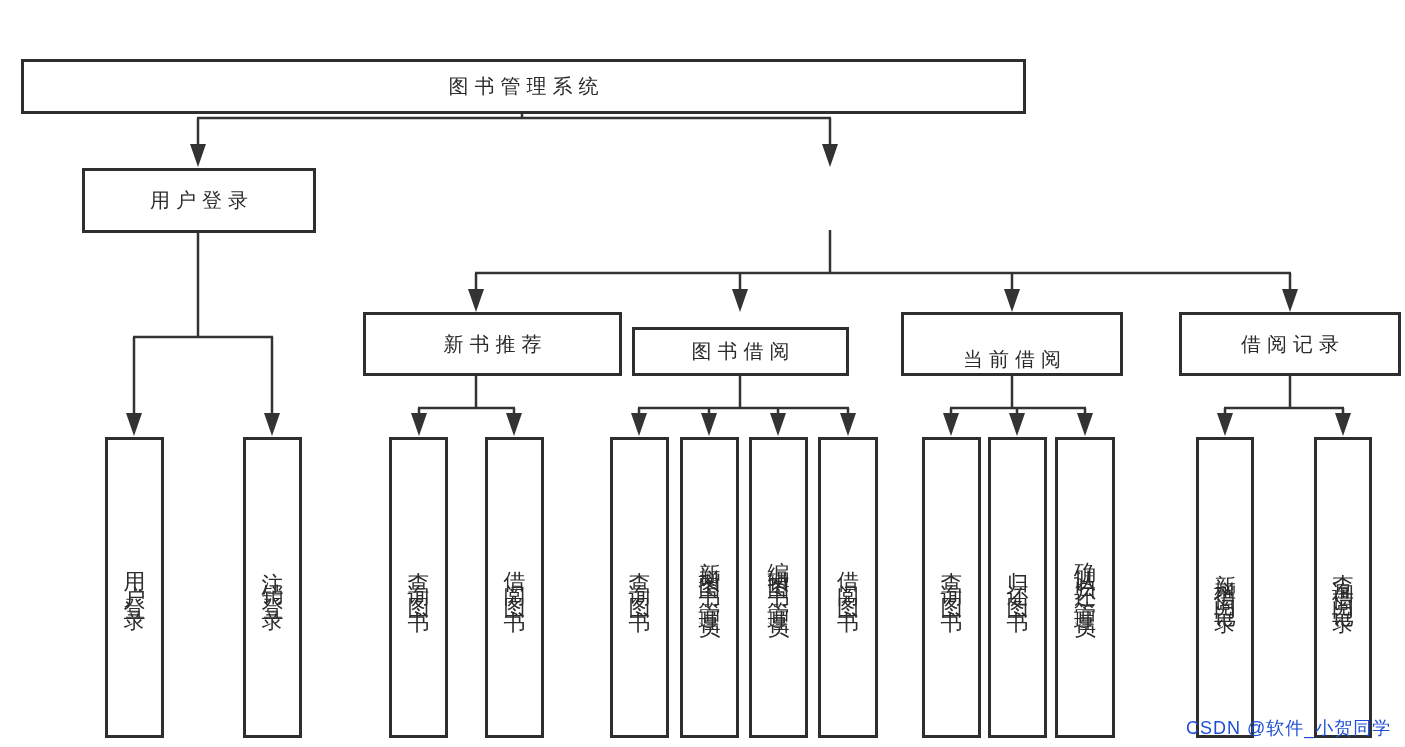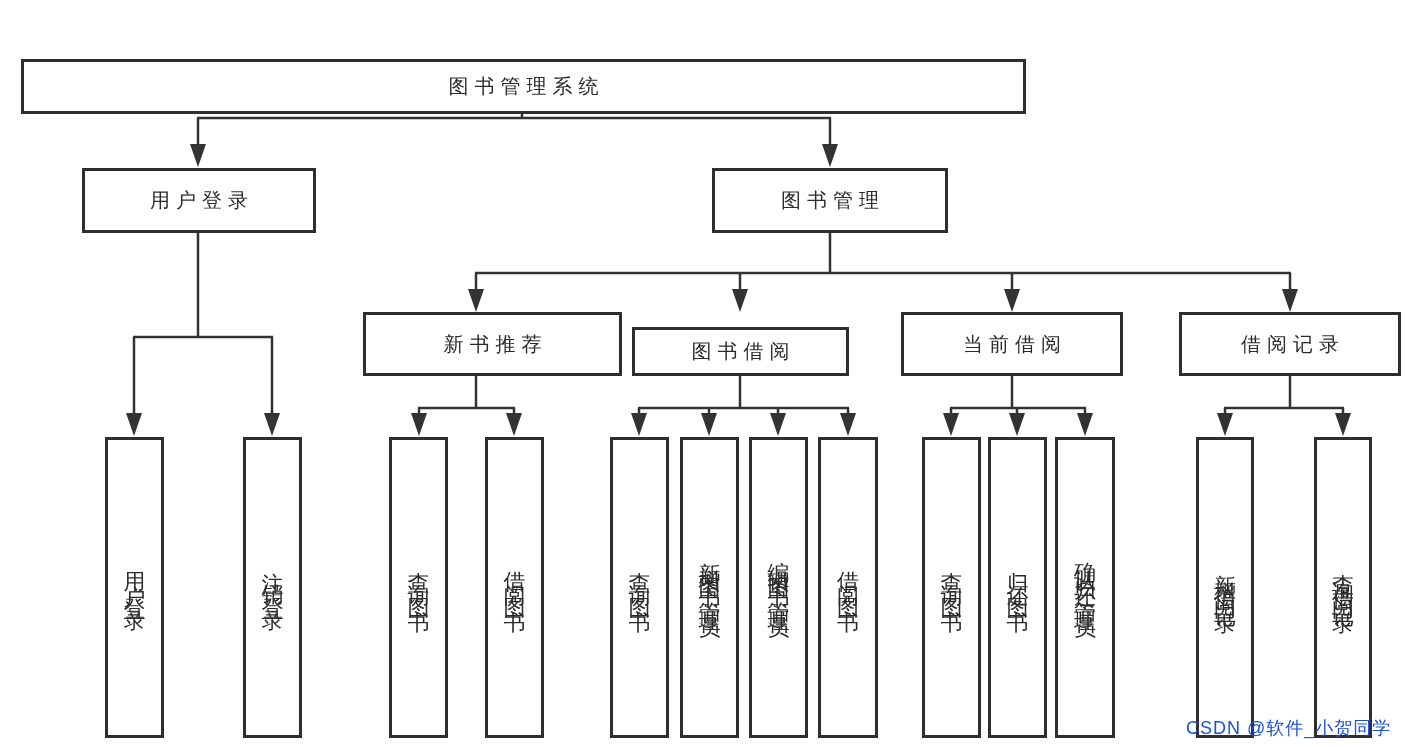--- a/index.html
+++ b/index.html
@@ -105,31 +105,28 @@
     </g>
   </svg>
 
   <div class="node" style="left:21px;top:13px;width:1005px;height:55px;margin-top:46px;">
     <span class="hlabel">图书管理系统</span>
   </div>
 
   <div class="node" style="left:82px;top:168px;width:234px;height:65px;">
     <span class="hlabel">用户登录</span>
   </div>
-  <div class="node" style="left:712px;top:168px;width:236px;height:65px;">
-    <span class="hlabel">图书管理</span>
-  </div>
 
   <div class="node" style="left:363px;top:312px;width:259px;height:64px;">
     <span class="hlabel">新书推荐</span>
   </div>
   <div class="node" style="left:632px;top:327px;width:217px;height:49px;">
     <span class="hlabel">图书借阅</span>
   </div>
-  <div class="node" style="left:901px;top:312px;width:222px;height:64px;">
+  <div class="node" style="left:901px;top:312px;width:222px;height:64px;align-items:flex-end;">
     <span class="hlabel">当前借阅</span>
   </div>
   <div class="node" style="left:1179px;top:312px;width:222px;height:64px;">
     <span class="hlabel">借阅记录</span>
   </div>
 
   <div class="leaf" style="left:105px;">
     <span class="vtext p4">用户登录</span>
   </div>
   <div class="leaf" style="left:243px;">

